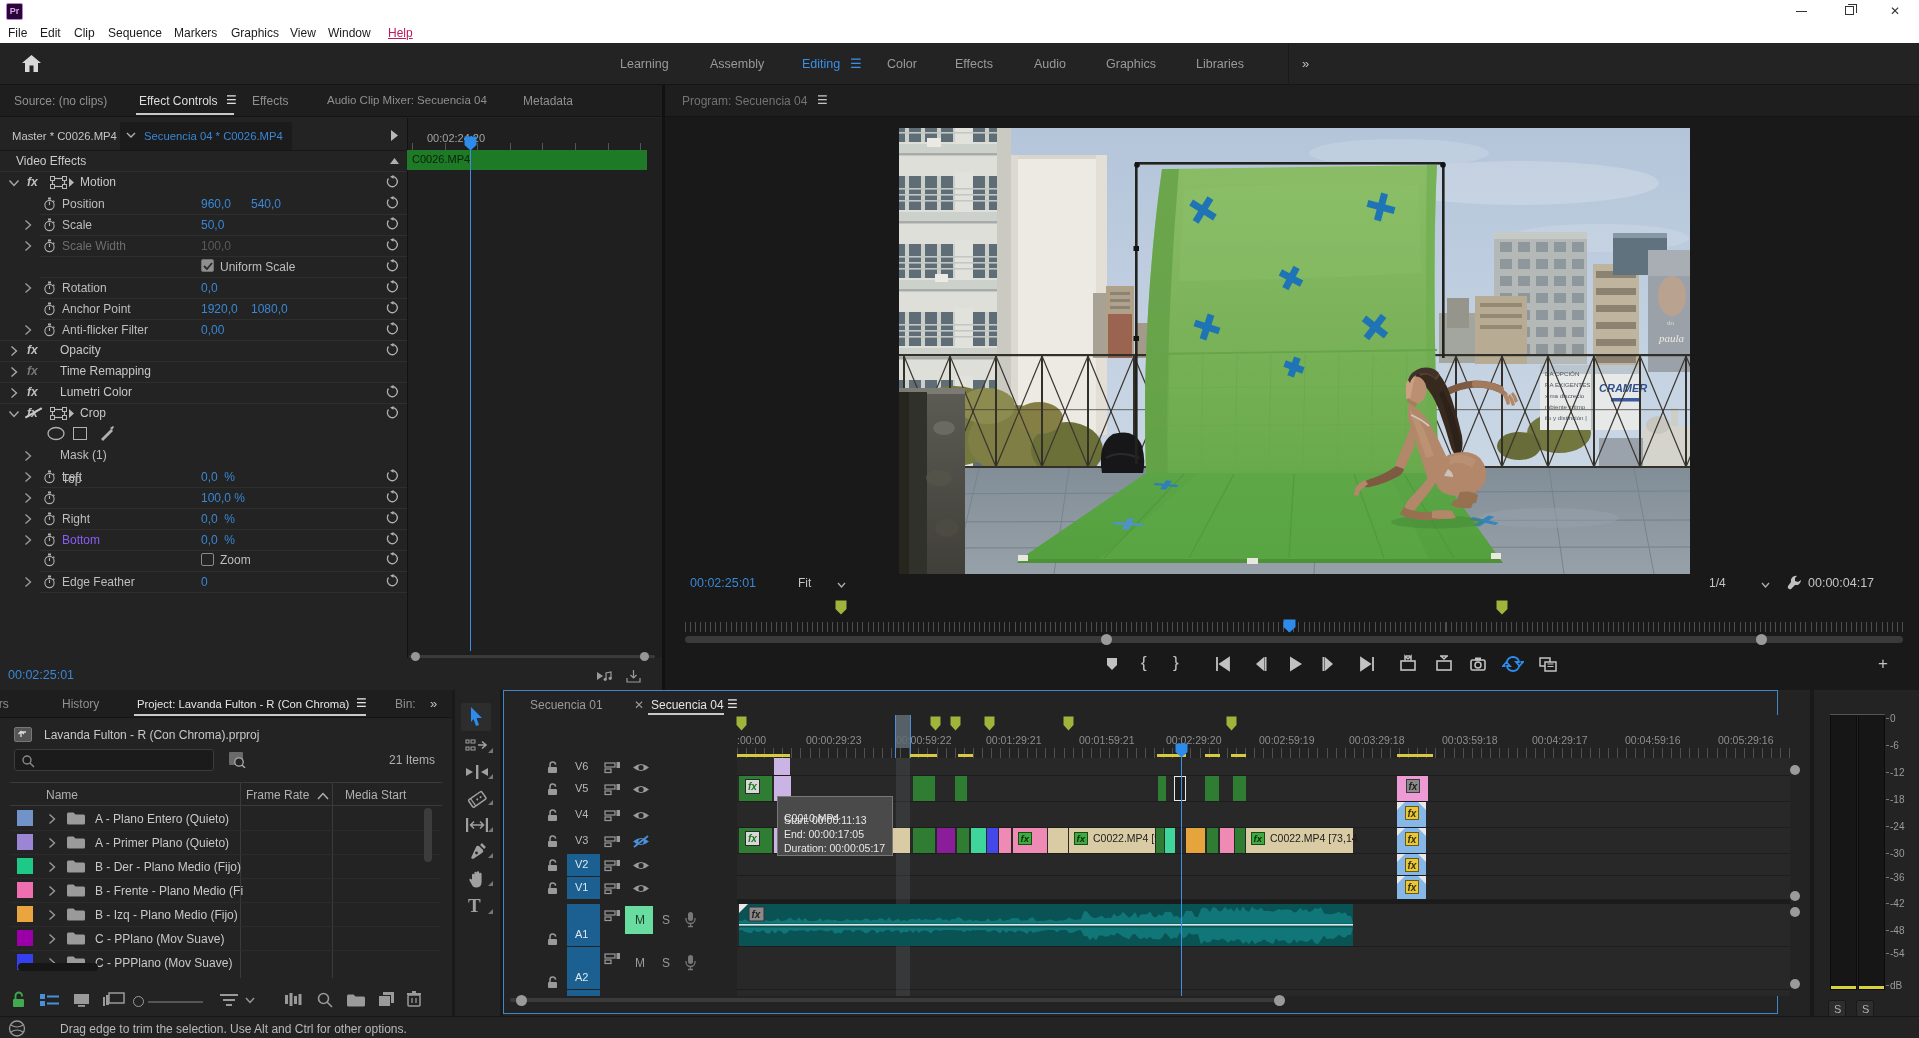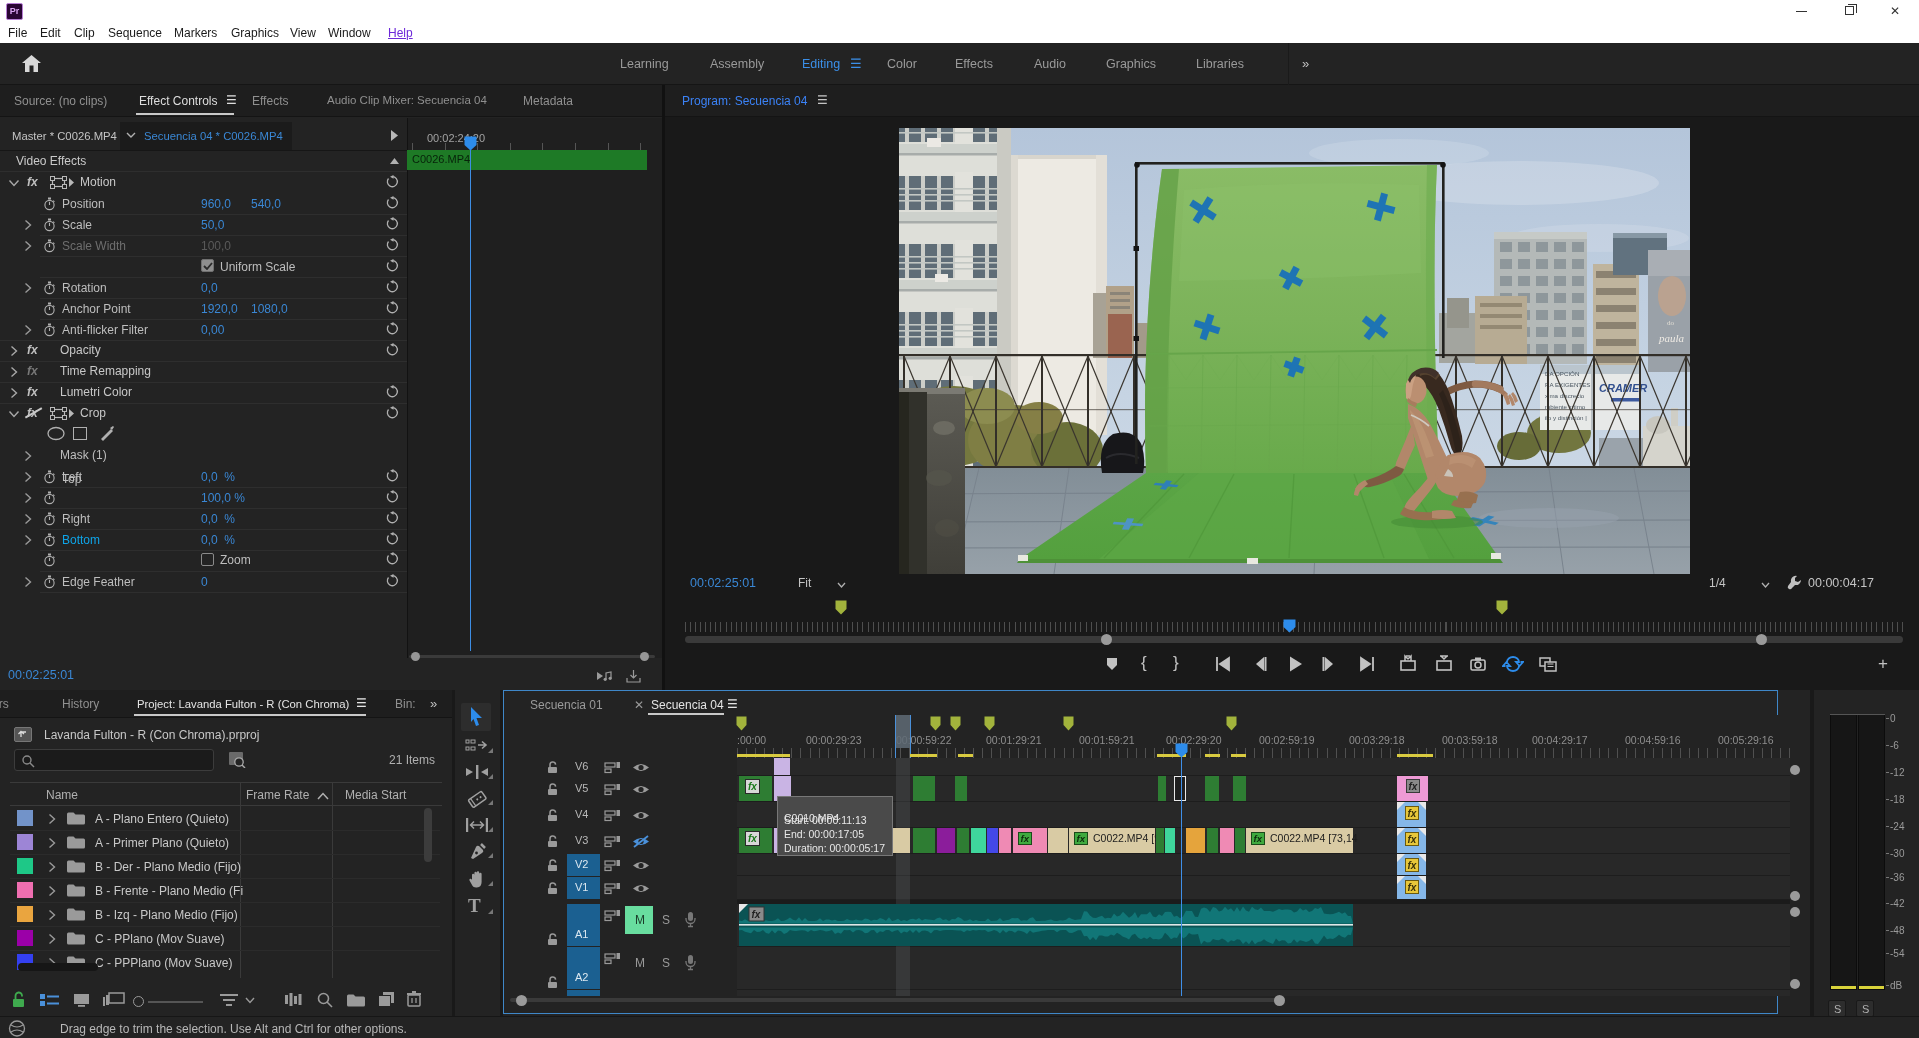--- a/index.html
+++ b/index.html
@@ -24,21 +24,21 @@
 
 <div class="abs" style="left:0;top:23px;width:1919px;height:20px;background:#ffffff;">
   <div class="txt" style="left:8px;top:3px;font-size:12px;color:#1a1a1a;">File</div>
   <div class="txt" style="left:40px;top:3px;font-size:12px;color:#1a1a1a;">Edit</div>
   <div class="txt" style="left:74px;top:3px;font-size:12px;color:#1a1a1a;">Clip</div>
   <div class="txt" style="left:108px;top:3px;font-size:12px;color:#1a1a1a;">Sequence</div>
   <div class="txt" style="left:174px;top:3px;font-size:12px;color:#1a1a1a;">Markers</div>
   <div class="txt" style="left:231px;top:3px;font-size:12px;color:#1a1a1a;">Graphics</div>
   <div class="txt" style="left:290px;top:3px;font-size:12px;color:#1a1a1a;">View</div>
   <div class="txt" style="left:328px;top:3px;font-size:12px;color:#1a1a1a;">Window</div>
-  <div class="txt" style="left:388px;top:3px;font-size:12px;color:#6d28d9;text-decoration:underline;">Help</div>
+  <div class="txt" style="left:388px;top:3px;font-size:12px;color:#be185d;text-decoration:underline;">Help</div>
 </div>
 
 <div class="abs" style="left:0;top:43px;width:1919px;height:42px;background:#232323;border-bottom:1px solid #151515;">
   <div class="abs" style="left:2px;top:52px;"></div>
   <svg class="abs" style="left:21px;top:11px;" width="21" height="20" viewBox="0 0 21 20">
     <path d="M10.5 1 L20 9 L17 9 L17 18 L12.5 18 L12.5 11.5 L8.5 11.5 L8.5 18 L4 18 L4 9 L1 9 Z" fill="#d8d8d8"></path>
   </svg>
   <div class="txt" style="left:620px;top:14px;font-size:12.5px;color:#9a9a9a;">Learning</div>
   <div class="txt" style="left:710px;top:14px;font-size:12.5px;color:#9a9a9a;">Assembly</div>
   <div class="txt" style="left:802px;top:14px;font-size:12.5px;color:#3b8fe8;">Editing</div>
@@ -321,21 +321,21 @@
         <div class="abs" style="left:40px;top:443.5px;width:367px;height:1px;background:#2e2e2e;"></div>
   <svg class="abs" style="left:24px;top:448.5px;" width="8" height="12" viewBox="0 0 8 12">
           <path d="M1.5 1.5 L6.5 6 L1.5 10.5" stroke="#9a9a9a" fill="none" stroke-width="1.4"></path>
         </svg>
         <svg class="abs" style="left:43px;top:447.5px;" width="13" height="14" viewBox="0 0 13 14">
           <circle cx="6.5" cy="8" r="4.6" fill="none" stroke="#b0b0b0" stroke-width="1.1"></circle>
           <rect x="5" y="0.5" width="3" height="2" fill="#b0b0b0"></rect>
           <path d="M6.5 8 L6.5 4.8" stroke="#b0b0b0" stroke-width="1.1"></path>
           <path d="M10.2 3.6 L11.4 4.8" stroke="#b0b0b0" stroke-width="1.1"></path>
         </svg>
-        <div class="txt" style="left:62px;top:447.5px;font-size:12px;color:#0ea5e9;">Bottom</div>
+        <div class="txt" style="left:62px;top:447.5px;font-size:12px;color:#8b5cf6;">Bottom</div>
         <div class="txt" style="left:201px;top:447.5px;font-size:12px;color:#3a87d4;">0,0&nbsp; %</div>
         <svg class="abs" style="left:385px;top:446.5px;" width="15" height="14" viewBox="0 0 15 14">
           <path d="M3.5 3.5 A5 5 0 1 0 7.5 1.7" fill="none" stroke="#b0b0b0" stroke-width="1.3"></path>
           <path d="M8.5 0 L5 1.8 L8.5 3.8 Z" fill="#b0b0b0"></path>
         </svg>
         <div class="abs" style="left:40px;top:464.5px;width:367px;height:1px;background:#2e2e2e;"></div>
   <svg class="abs" style="left:43px;top:468px;" width="13" height="14" viewBox="0 0 13 14">
           <circle cx="6.5" cy="8" r="4.6" fill="none" stroke="#b0b0b0" stroke-width="1.1"></circle>
           <rect x="5" y="0.5" width="3" height="2" fill="#b0b0b0"></rect>
           <path d="M6.5 8 L6.5 4.8" stroke="#b0b0b0" stroke-width="1.1"></path>
@@ -378,21 +378,21 @@
       </svg>
   <svg class="abs" style="left:626px;top:584px;" width="15" height="14">
         <path d="M1 9 L1 13 L14 13 L14 9" stroke="#9a9a9a" fill="none" stroke-width="1.2"></path>
         <path d="M7.5 1 L7.5 9 M4.5 6 L7.5 9 L10.5 6" stroke="#9a9a9a" fill="none" stroke-width="1.2"></path>
       </svg>
 </div>
 <div class="abs" style="left:662px;top:85px;width:3px;height:605px;background:#111;"></div>
 
 <div class="abs" id="progpanel" style="left:665px;top:85px;width:1254px;height:605px;background:#191919;">
 <div class="abs" style="left:0;top:0;width:1254px;height:32px;background:#1e1e1e;border-bottom:1px solid #141414;">
-        <div class="txt" style="left:17px;top:9px;font-size:12px;color:#3b82f6;">Program: Secuencia 04</div>
+        <div class="txt" style="left:17px;top:9px;font-size:12px;color:#737373;">Program: Secuencia 04</div>
         <div class="txt" style="left:152px;top:8px;font-size:12px;color:#c4c4c4;">☰</div>
       </div>
 <svg class="abs" style="left:234px;top:43px;" width="791" height="446" viewBox="0 0 791 446">
         <defs>
           <linearGradient id="sky" x1="0" y1="0" x2="0" y2="1">
             <stop offset="0" stop-color="#b4c5da"></stop>
             <stop offset="0.6" stop-color="#c6d4e3"></stop>
             <stop offset="1" stop-color="#cfdae7"></stop>
           </linearGradient>
           <linearGradient id="cloth" x1="0" y1="0" x2="0" y2="1">

